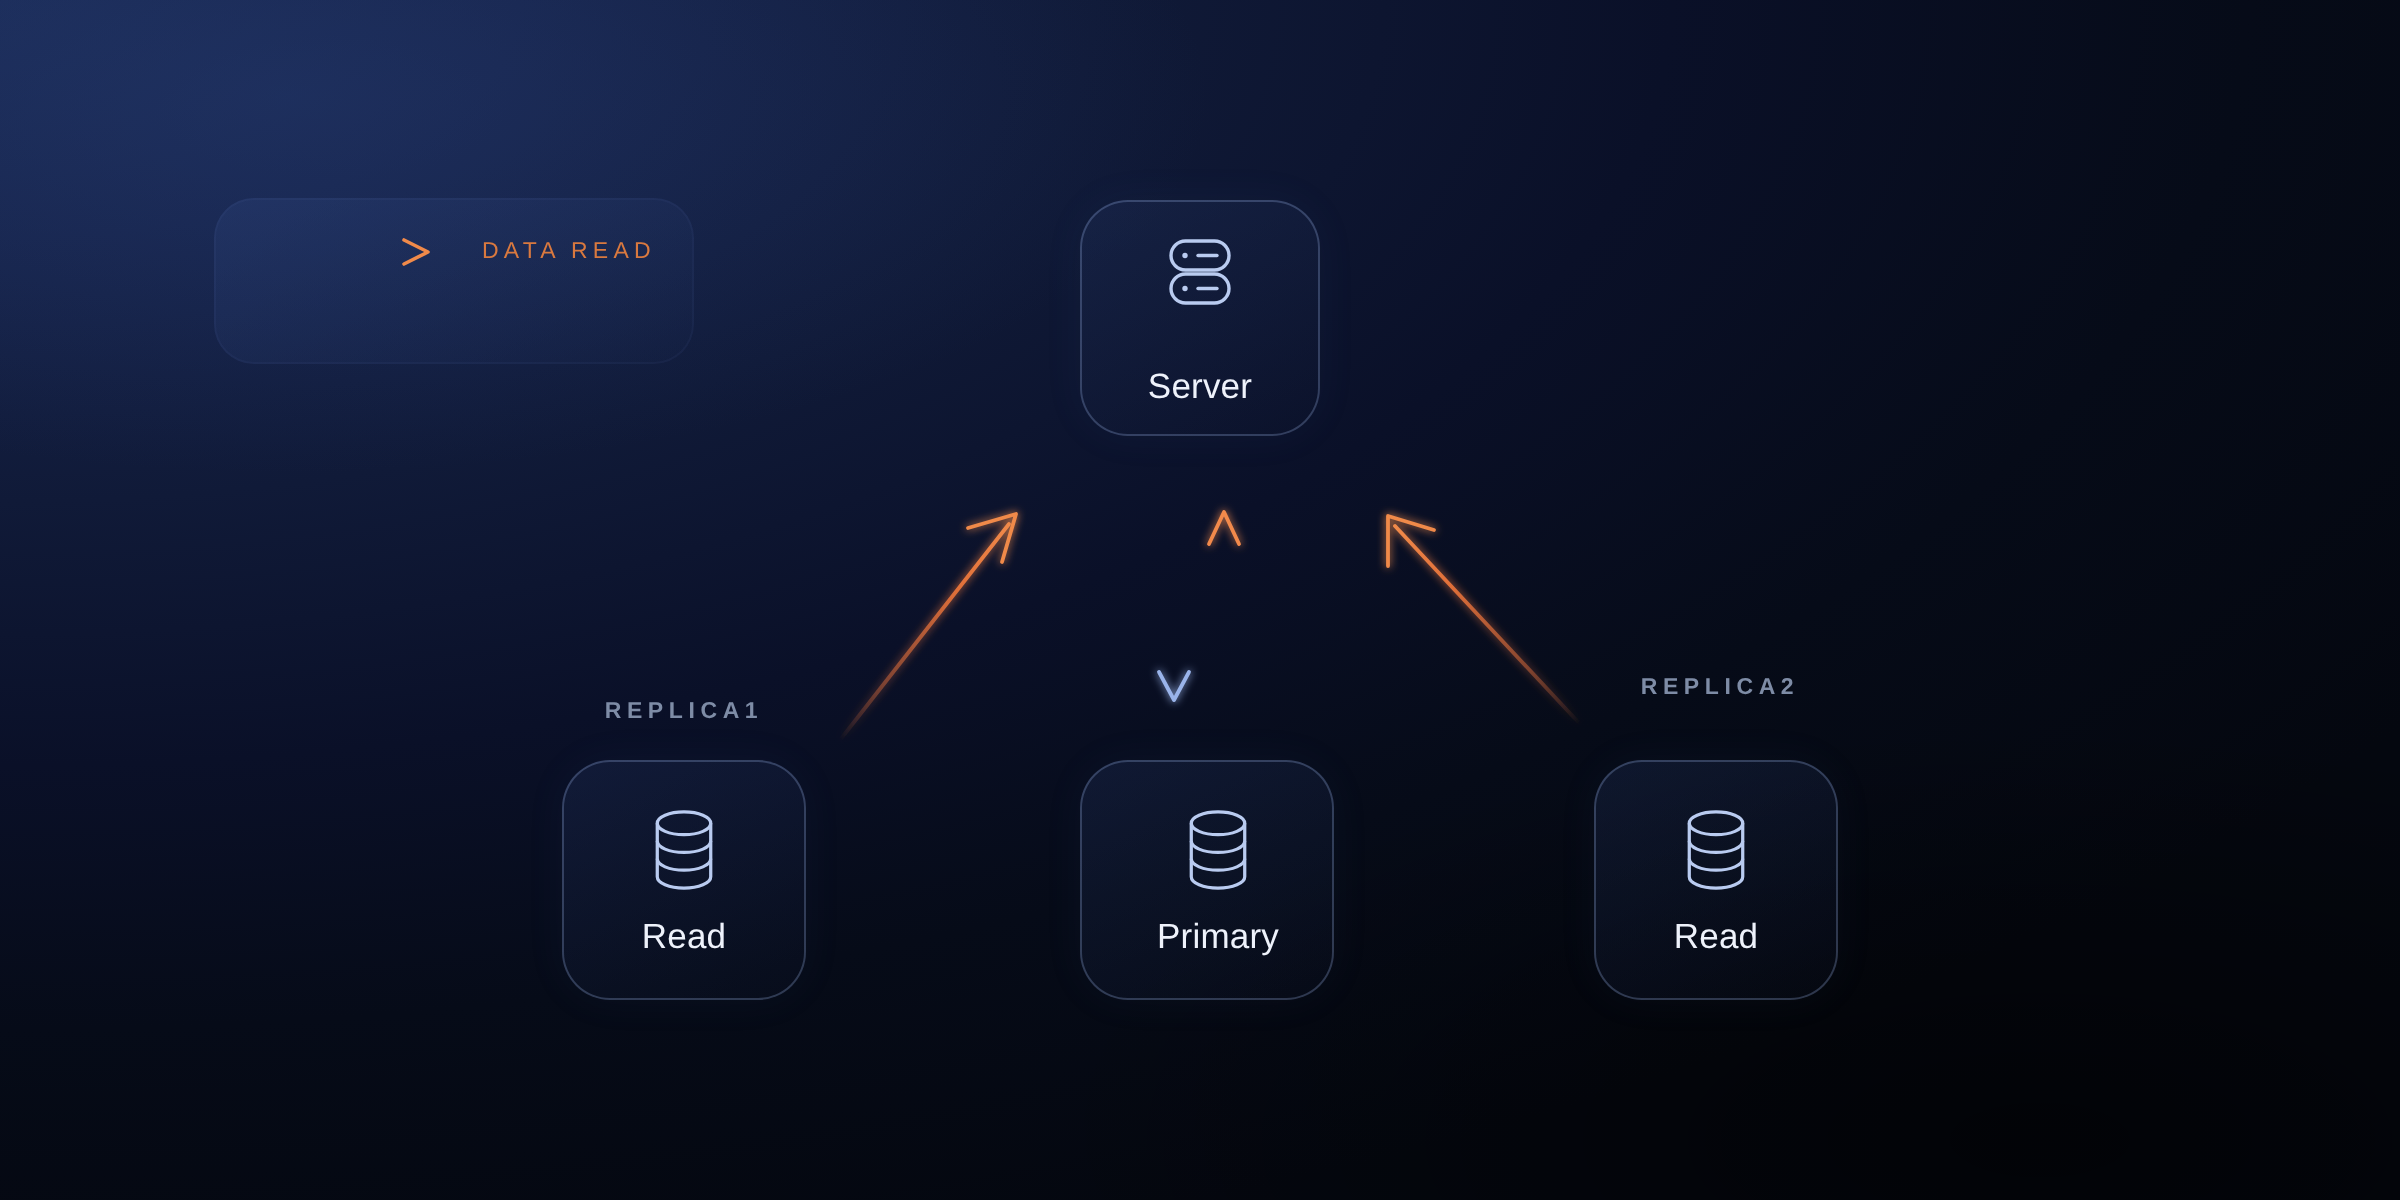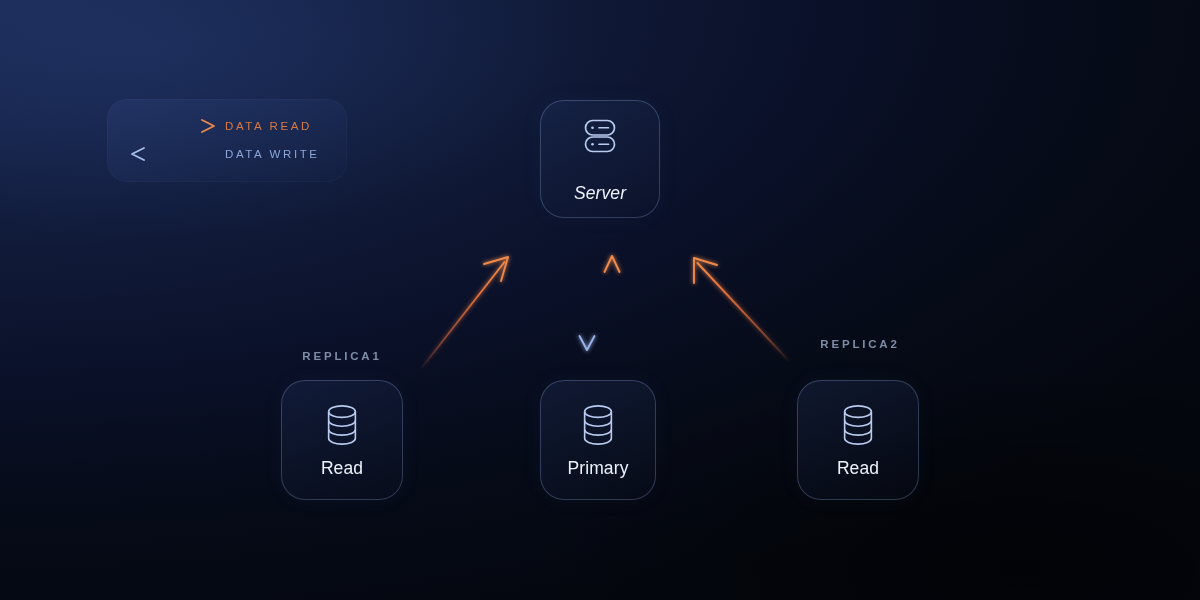--- a/index.html
+++ b/index.html
@@ -45,20 +45,21 @@
     box-shadow: inset 0 0 0 1px rgba(120,150,210,0.055);
     z-index: 4;
   }
   .legend-row {
     position: absolute;
     left: 0;
     width: 240px;
     height: 22px;
     display: flex;
     align-items: center;
+    gap: 16px;
   }
   .legend-row.r1 { top: 16px; }
   .legend-row.r2 { top: 44px; }
   .legend-arrow {
     width: 90px;
     height: 22px;
     margin-left: 21px;
     flex: none;
   }
   .legend-label {
@@ -97,24 +98,24 @@
     font-size: 11.5px;
     letter-spacing: 2.8px;
     font-weight: 700;
     white-space: nowrap;
     text-align: center;
     z-index: 4;
   }
 
   #node-server { left: 540px; top: 100px; width: 120px; height: 118px; }
   #node-server .node-icon { margin-bottom: 9px; }
-  #node-server .node-label { margin-top: 16px; font-style: italic; }
+  #node-server .node-label { margin-top: 16px; }
 
   #node-replica1 { left: 281px; top: 380px; width: 122px; height: 120px; }
-  #node-primary  { left: 540px; top: 380px; width: 116px; height: 120px; }
+  #node-primary  { left: 540px; top: 380px; width: 116px; height: 120px; padding-left: 11px; }
   #node-replica2 { left: 797px; top: 380px; width: 122px; height: 120px; }
   .node-db .node-icon { margin-bottom: 10px; }
 
   #caption-replica1 { left: 262px; top: 350px; width: 160px; }
   #caption-replica2 { left: 780px; top: 338px; width: 160px; }
 </style>
 </head>
 <body>
 
 <div id="stage">
@@ -183,34 +184,20 @@
             <stop offset="35%" stop-color="#d9793f" stop-opacity="0.7"></stop>
             <stop offset="100%" stop-color="#f08a4a" stop-opacity="1"></stop>
           </linearGradient>
         </defs>
         <line x1="1" y1="11" x2="84" y2="11" stroke="url(#legReadGrad)" stroke-width="1.8" stroke-linecap="round"></line>
         <path d="M 74 5 L 86 11 L 74 17" fill="none" stroke="#f08a4a" stroke-width="1.8" stroke-linecap="round" stroke-linejoin="round"></path>
       </svg>
       <span class="legend-label read">DATA READ</span>
     </div>
 
-    <div class="legend-row r2">
-      <svg class="legend-arrow" viewBox="0 0 90 22" aria-hidden="true">
-        <defs>
-          <linearGradient id="legWriteGrad" x1="1" y1="0" x2="0" y2="0">
-            <stop offset="0%" stop-color="#8ba6d8" stop-opacity="0.12"></stop>
-            <stop offset="35%" stop-color="#8ba6d8" stop-opacity="0.7"></stop>
-            <stop offset="100%" stop-color="#a8c0ee" stop-opacity="1"></stop>
-          </linearGradient>
-        </defs>
-        <line x1="89" y1="11" x2="6" y2="11" stroke="url(#legWriteGrad)" stroke-width="1.8" stroke-linecap="round"></line>
-        <path d="M 16 5 L 4 11 L 16 17" fill="none" stroke="#a8c0ee" stroke-width="1.8" stroke-linecap="round" stroke-linejoin="round"></path>
-      </svg>
-      <span class="legend-label write">DATA WRITE</span>
-    </div>
 
   </div>
 
   <div class="node" id="node-server">
     <svg class="node-icon" viewBox="0 0 44 44" width="44" height="44" aria-hidden="true">
       <rect x="7.5" y="6.5" width="29" height="14.5" rx="7.25" fill="none" stroke="#b9cbf0" stroke-width="1.7"></rect>
       <rect x="7.5" y="23" width="29" height="14.5" rx="7.25" fill="none" stroke="#b9cbf0" stroke-width="1.7"></rect>
       <circle cx="14.5" cy="13.75" r="1.35" fill="#b9cbf0"></circle>
       <circle cx="14.5" cy="30.25" r="1.35" fill="#b9cbf0"></circle>
       <line x1="21" y1="13.75" x2="30.5" y2="13.75" stroke="#b9cbf0" stroke-width="1.7" stroke-linecap="round"></line>

